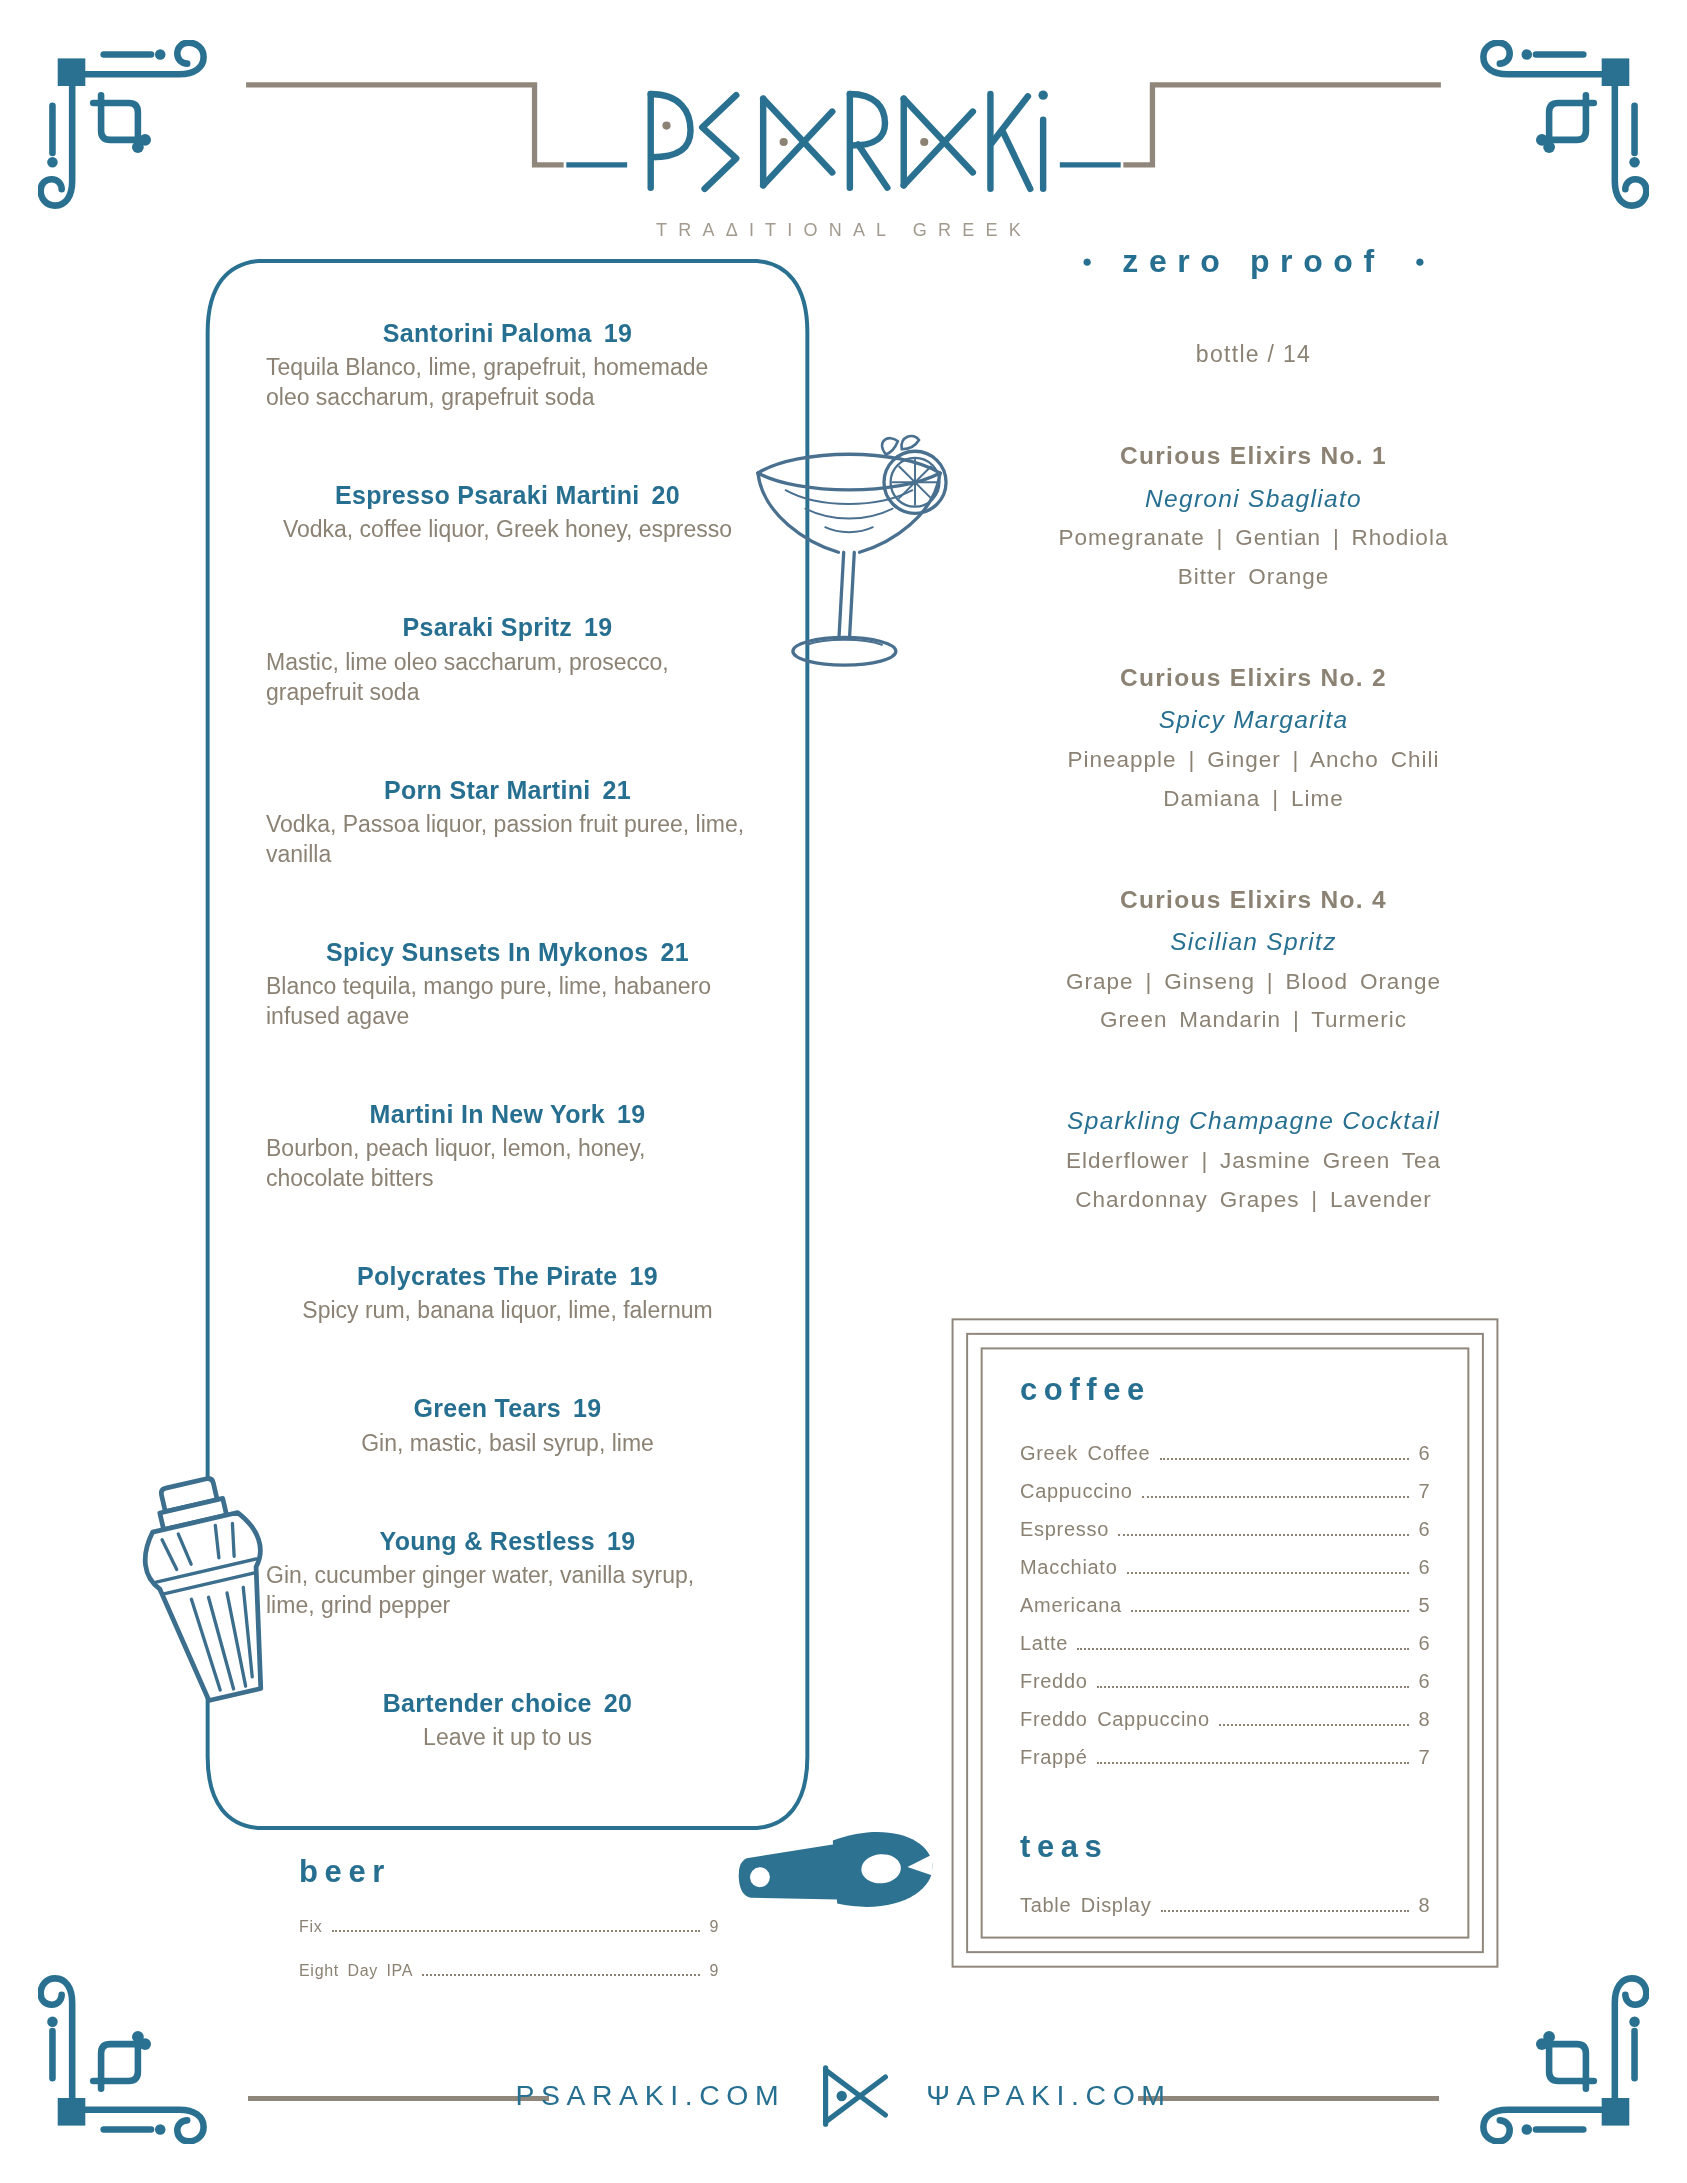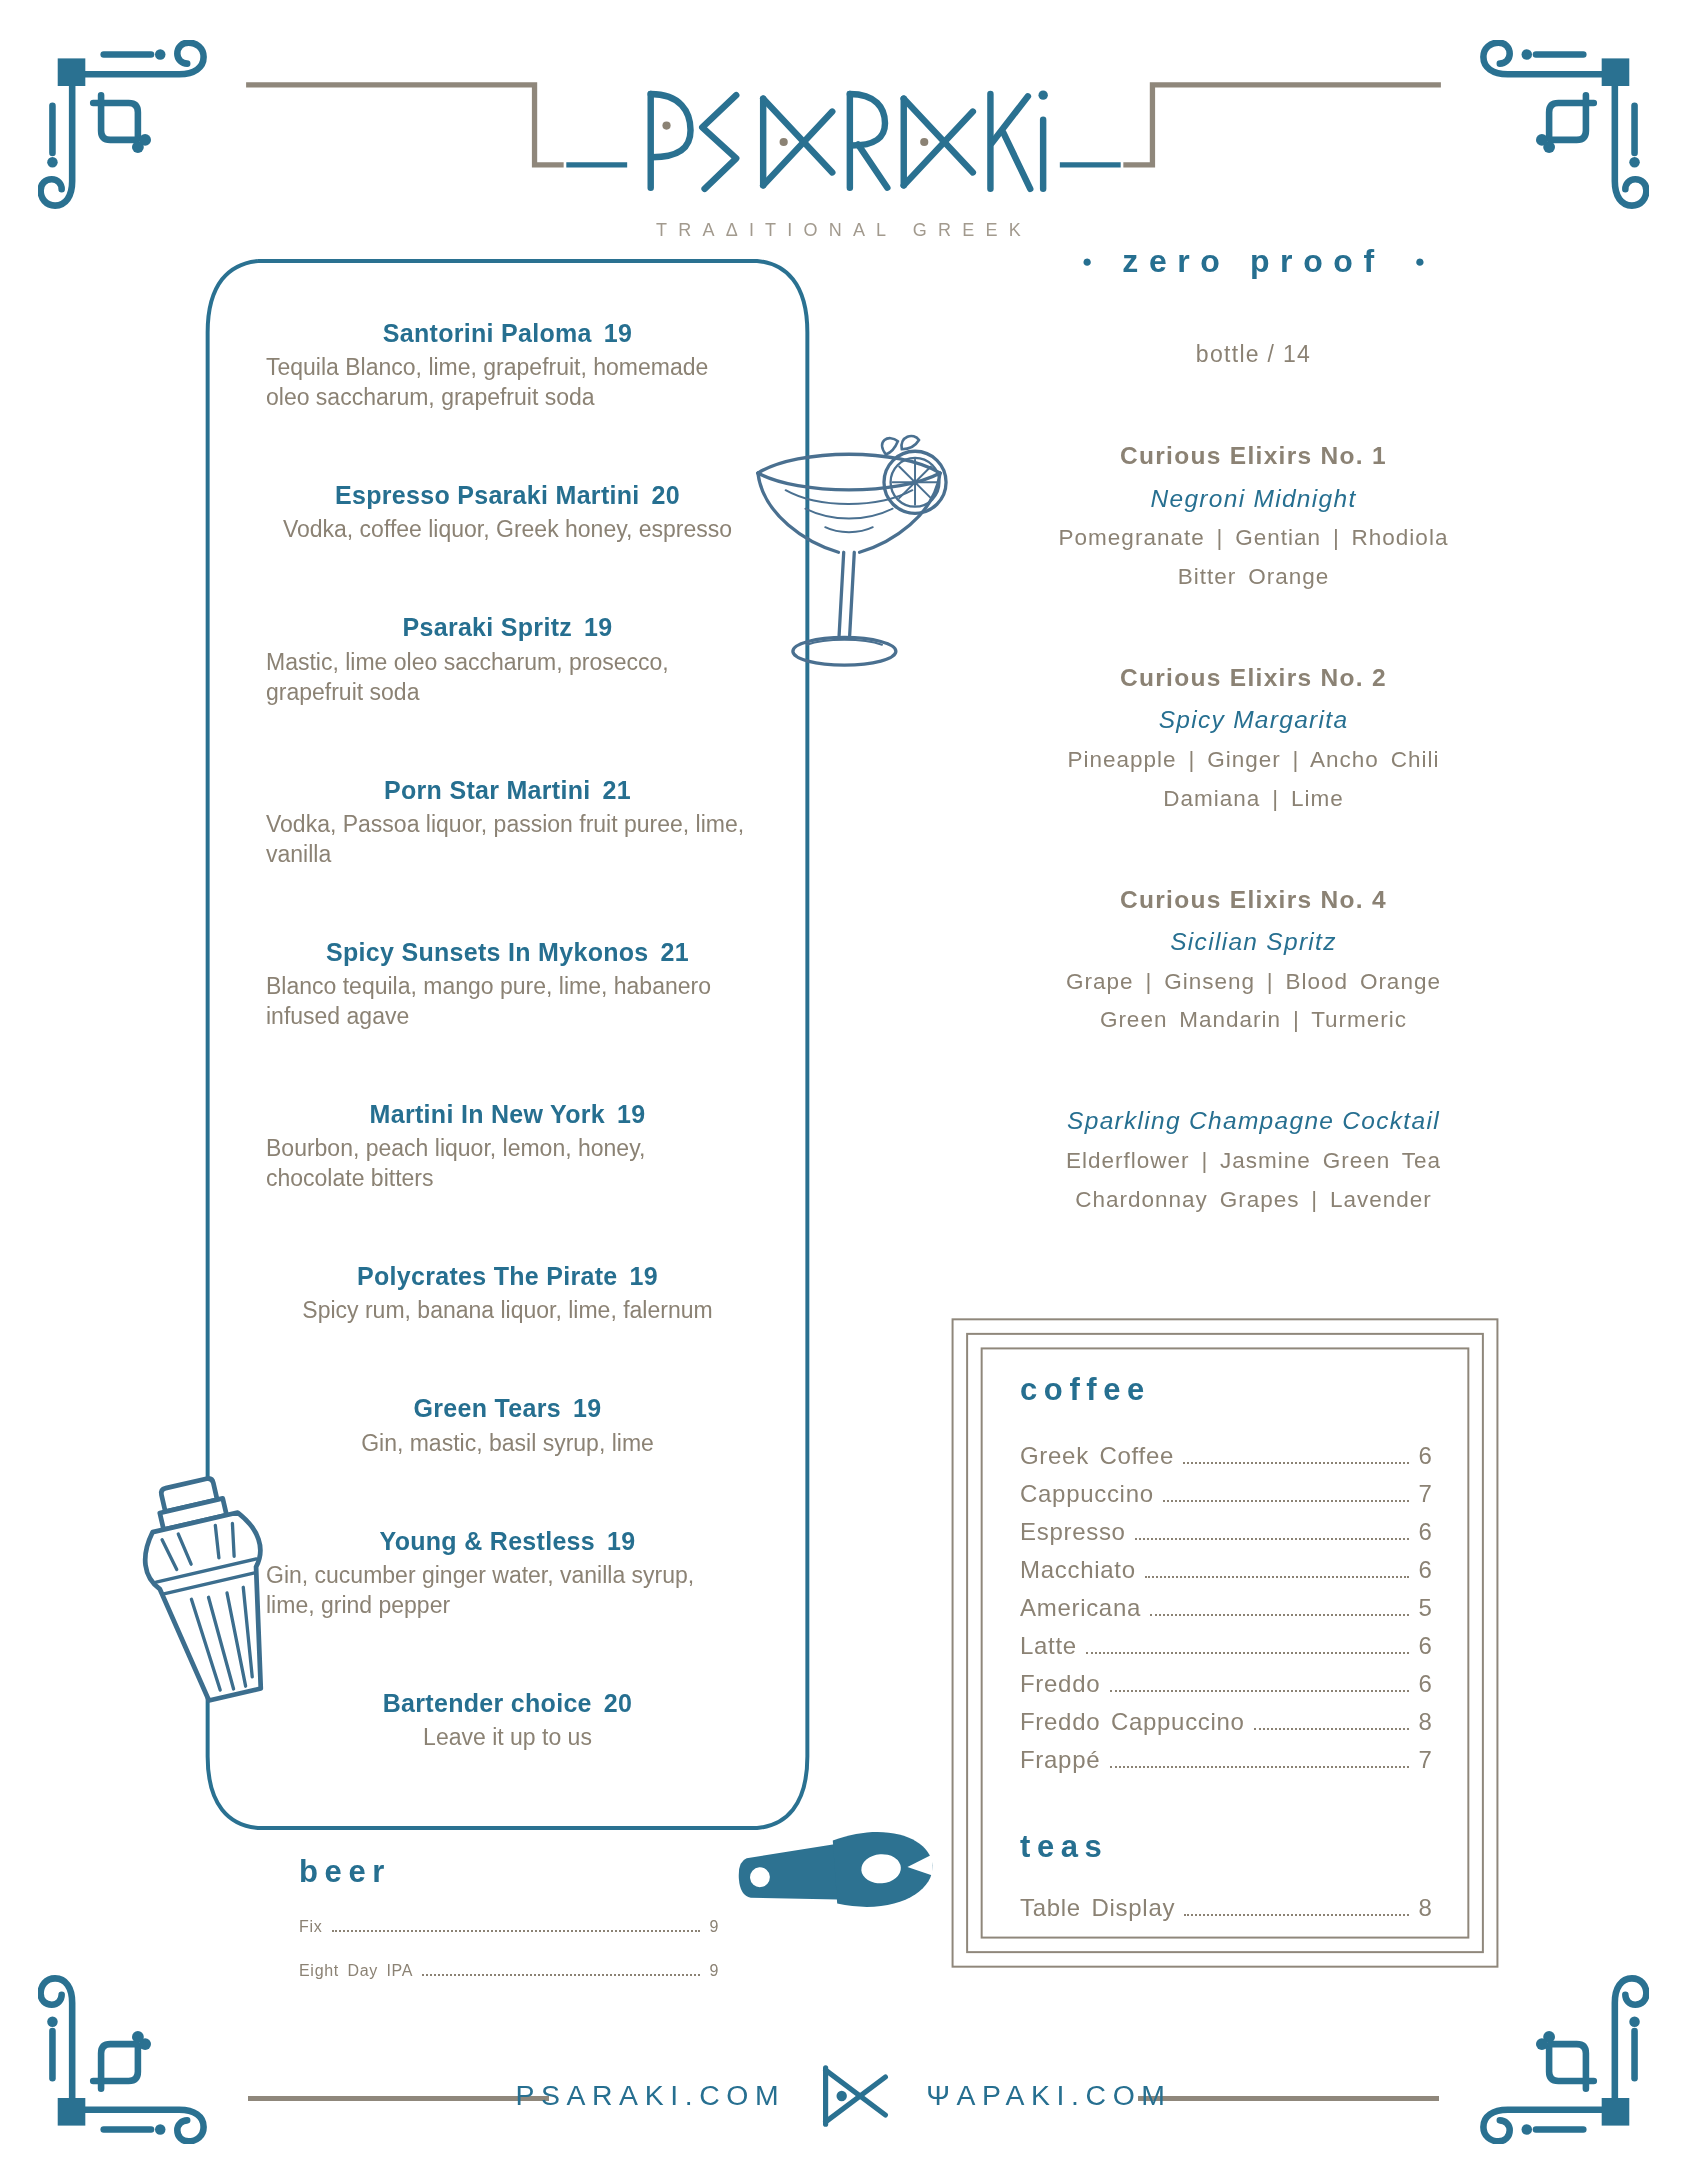--- a/index.html
+++ b/index.html
@@ -35,21 +35,21 @@
   .elixir{margin-top:74px;}
   .e-name{color:var(--text-gray); font-size:24.5px; font-weight:bold; letter-spacing:1.3px;}
   .e-style{margin-top:14.6px; color:var(--teal); font-size:24.5px; font-style:italic; letter-spacing:1.3px;}
   .e-line{margin-top:12.6px; color:var(--text-gray); font-size:22.5px; letter-spacing:1px; word-spacing:4.6px;}
   
   .coffee-box{left:951px; top:1318px; width:548px; height:650px;}
   .coffee-borders{position:absolute; inset:0; width:100%; height:100%;}
   .coffee-content{position:absolute; left:69px; right:54px; top:54px;}
   .section-title{color:var(--teal); font-size:31px; font-weight:bold; letter-spacing:6.6px;}
   .menu-rows{margin-top:34px;}
-  .menu-row{display:flex; align-items:baseline; height:38px; color:var(--text-gray); font-size:24px;}
+  .menu-row{display:flex; align-items:baseline; height:38px; color:var(--text-gray); font-size:20px;}
   .row-name{white-space:nowrap; letter-spacing:0.7px; word-spacing:3.3px;}
   .row-dots{flex:1; border-bottom:2.6px dotted var(--text-gray); margin:0 9.3px 6px 9.3px;}
   .row-price{width:26.5px; text-align:left;}
   .teas-block{margin-top:45px;}
   .teas-block .menu-rows{margin-top:29px;}
   
   .beer{left:299px; top:1854px; width:437px;}
   .beer .menu-rows{margin-top:28px;}
   .beer .menu-row{height:44px; font-size:16px;}
   
@@ -321,21 +321,21 @@
     <div class="zp-heading">
       <span class="zp-dot">●</span>
       <span>zero proof</span>
       <span class="zp-dot">●</span>
     </div>
     <div class="zp-bottle">bottle / 14</div>
     <div>
 
         <div class="elixir">
           <div class="e-name">Curious Elixirs No. 1</div>
-          <div class="e-style">Negroni Midnight</div>
+          <div class="e-style">Negroni Sbagliato</div>
           <div class="e-line">Pomegranate | Gentian | Rhodiola</div>
           <div class="e-line">Bitter Orange</div>
         </div>
 
         <div class="elixir">
           <div class="e-name">Curious Elixirs No. 2</div>
           <div class="e-style">Spicy Margarita</div>
           <div class="e-line">Pineapple | Ginger | Ancho Chili</div>
           <div class="e-line">Damiana | Lime</div>
         </div>

